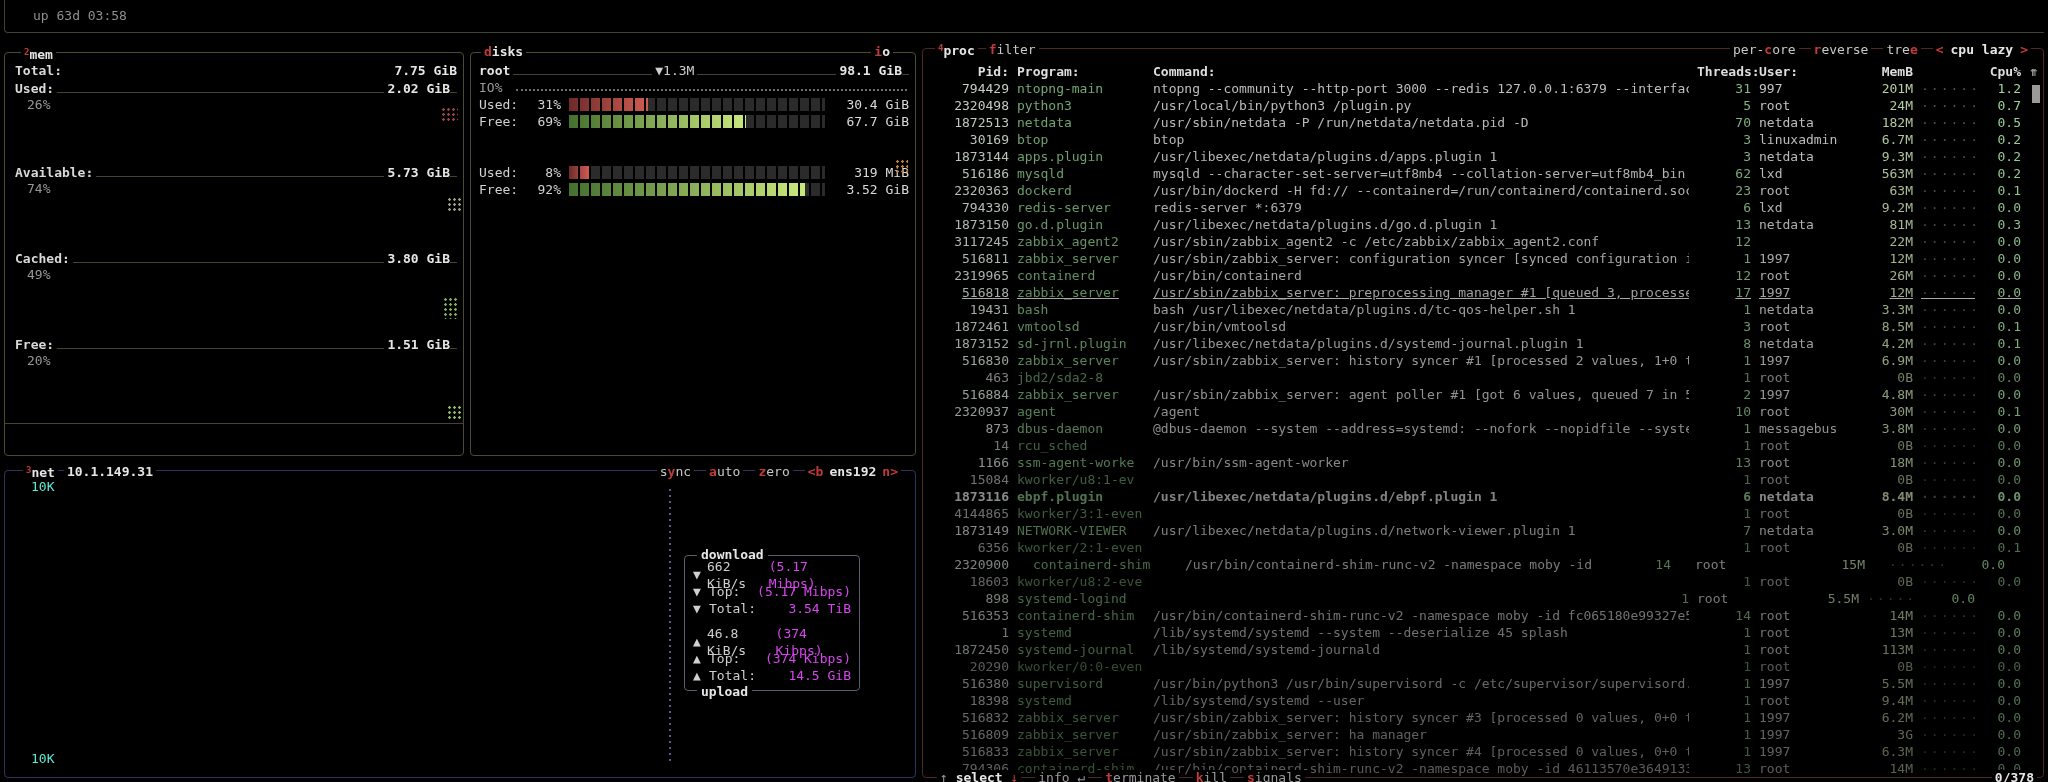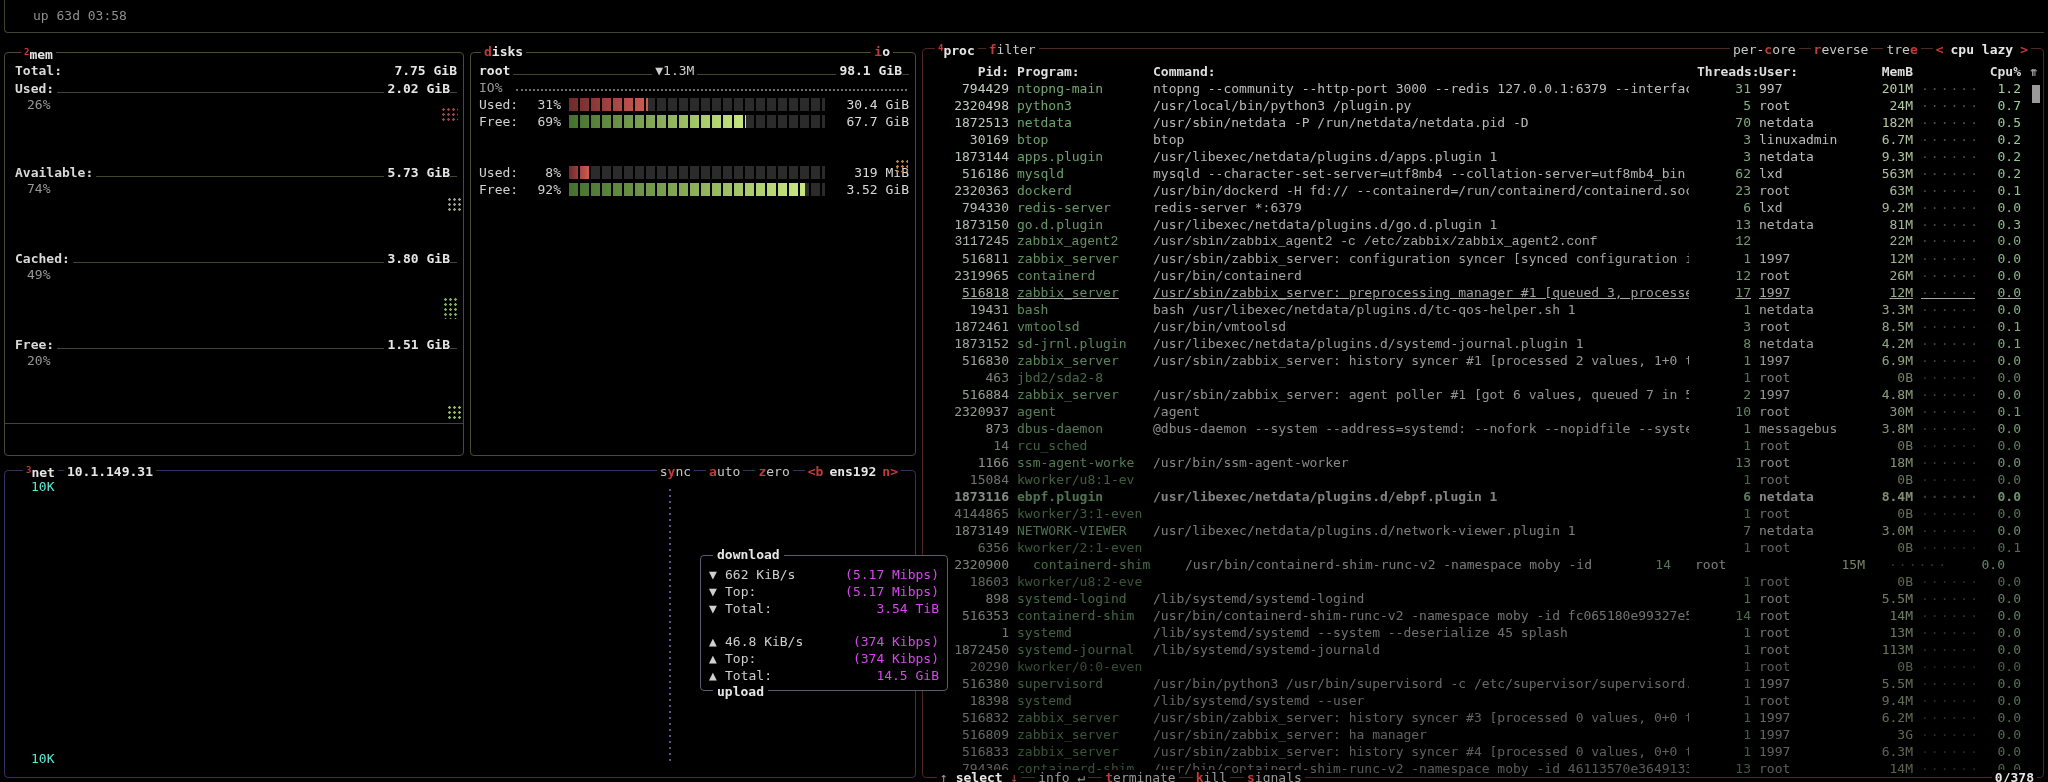--- a/index.html
+++ b/index.html
@@ -20,21 +20,21 @@
   .rgroup{margin-left:auto;display:flex;gap:12px}
   
   #top-strip{position:absolute;left:4px;top:0;width:2040px;height:33px;
     border-left:1px solid var(--olive-dim);border-bottom:1px solid var(--olive-dim);border-radius:0 0 0 4px}
   #uptime{position:absolute;left:28px;top:8px;color:#8f8f8f}
   
   #mem-box{left:4px;top:52px;width:460px;height:404px;border-color:var(--olive)}
   #disks-box{left:470px;top:52px;width:446px;height:404px;border-color:var(--olive)}
   #net-box{left:4px;top:470px;width:912px;height:308px;border-color:var(--blue)}
   #proc-box{left:922px;top:48px;width:1122px;height:730px;border-color:var(--maroon)}
-  #info-box{left:700px;top:555px;width:248px;height:136px;border-color:var(--info);z-index:5}
+  #info-box{left:684px;top:555px;width:176px;height:136px;border-color:var(--info);z-index:5}
   
   .mrow{position:absolute;left:10px;right:6px;display:flex;height:16px;line-height:16px;align-items:center}
   .mlabel{font-weight:bold;color:#d9d9d9}
   .mfill{flex:1;height:8px;border-bottom:1px solid #45452d;margin:0 3px}
   .mfill.blank{border-bottom:none}
   .mval{font-weight:bold;color:var(--white)}
   .mtail{width:7px;height:8px;border-bottom:1px solid #45452d}
   .mpct{position:absolute;left:22px;color:var(--grey);line-height:16px}
   #mem-divider{position:absolute;left:0;right:0;top:370px;border-top:1px solid #45452d}
   .cluster{position:absolute;background-image:radial-gradient(circle,currentColor 1.1px,transparent 1.5px);background-size:5px 5px}
@@ -372,21 +372,21 @@
     <span class="c-pid">1873150</span>
     <span class="c-prog">go.d.plugin</span>
     <span class="c-cmd">/usr/libexec/netdata/plugins.d/go.d.plugin 1</span>
     <span class="c-thr">13</span>
     <span class="c-user">netdata</span>
     <span class="c-mem">81M</span>
     <span class="c-dots">········ ·</span>
     <span class="c-cpu">0.3</span>
     <span></span>
   </div>
-      <div class="prow" style="opacity: 0.883; font-family: Liberation Mono, monospace;">
+      <div class="prow" style="opacity: 0.883;">
     <span class="c-pid">3117245</span>
     <span class="c-prog">zabbix_agent2</span>
     <span class="c-cmd">/usr/sbin/zabbix_agent2 -c /etc/zabbix/zabbix_agent2.conf</span>
     <span class="c-thr">12</span>
     <span class="c-user"></span>
     <span class="c-mem">22M</span>
     <span class="c-dots">·········</span>
     <span class="c-cpu">0.0</span>
     <span></span>
   </div>
@@ -606,21 +606,20 @@
     <span class="c-thr">1</span>
     <span class="c-user">root</span>
     <span class="c-mem">0B</span>
     <span class="c-dots">·········</span>
     <span class="c-cpu">0.0</span>
     <span></span>
   </div>
       <div class="prow" style="opacity: 0.61;">
     <span class="c-pid">898</span>
     <span class="c-prog">systemd-logind</span>
-    <span class="c-cmd">/lib/systemd/systemd-logind</span>
     <span class="c-thr">1</span>
     <span class="c-user">root</span>
     <span class="c-mem">5.5M</span>
     <span class="c-dots">·········</span>
     <span class="c-cpu">0.0</span>
     <span></span>
   </div>
       <div class="prow" style="opacity: 0.597;">
     <span class="c-pid">516353</span>
     <span class="c-prog">containerd-shim</span>

